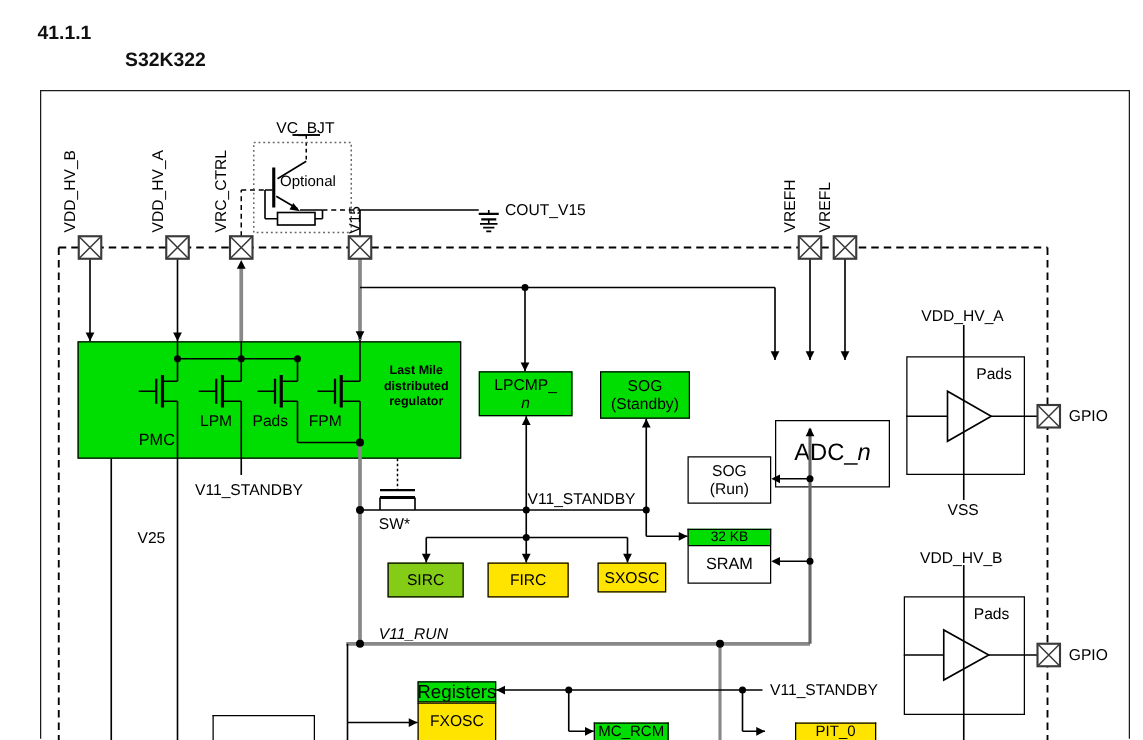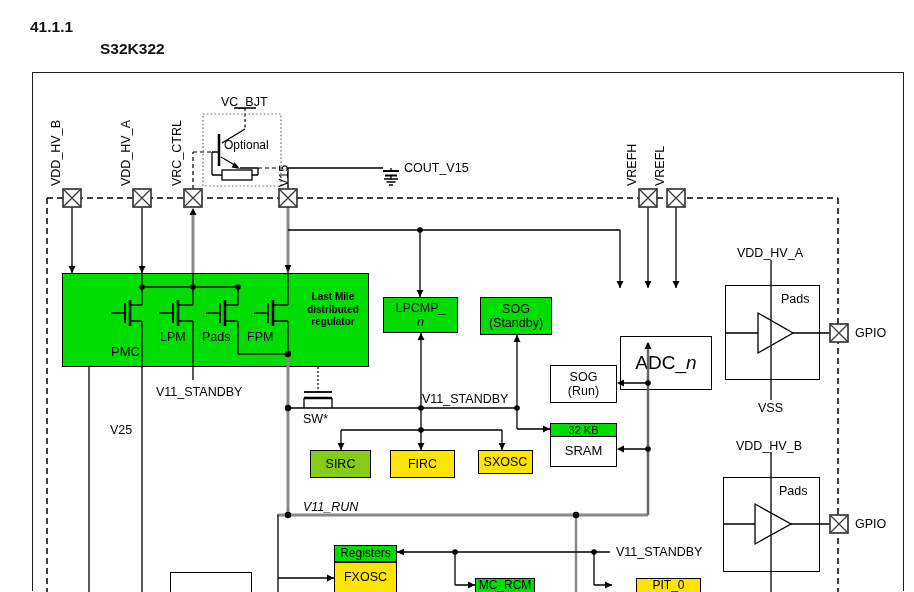--- a/index.html
+++ b/index.html
@@ -10,21 +10,21 @@
          border:1.6px solid #1c1c1c;border-bottom:none;box-sizing:border-box;}
   .lbl{position:absolute;font-size:12.5px;line-height:14px;white-space:nowrap;z-index:6;}
   .vlbl{position:absolute;font-size:12.5px;height:16px;line-height:16px;white-space:nowrap;
         transform-origin:0 100%;transform:rotate(-90deg);z-index:6;}
   .blk{position:absolute;border:1.5px solid #000;box-sizing:border-box;display:flex;
        align-items:center;justify-content:center;text-align:center;font-size:12.5px;
        line-height:1.15;white-space:pre-line;z-index:2;background:#fff;overflow:hidden;}
   .nofill{background:#fff;}
   .it{font-style:italic;}
   svg.wires{position:absolute;left:0;top:0;z-index:5;}
-  .small{font-size:12px;}
+  .small{font-size:15px;}
 </style>
 </head>
 <body>
 
 <div class="page">
 
   <div class="hd" style="left:30px;top:17px;">41.1.1</div>
   <div class="hd" style="left:100px;top:39px;">S32K322</div>
 
   <div class="frame"></div>

